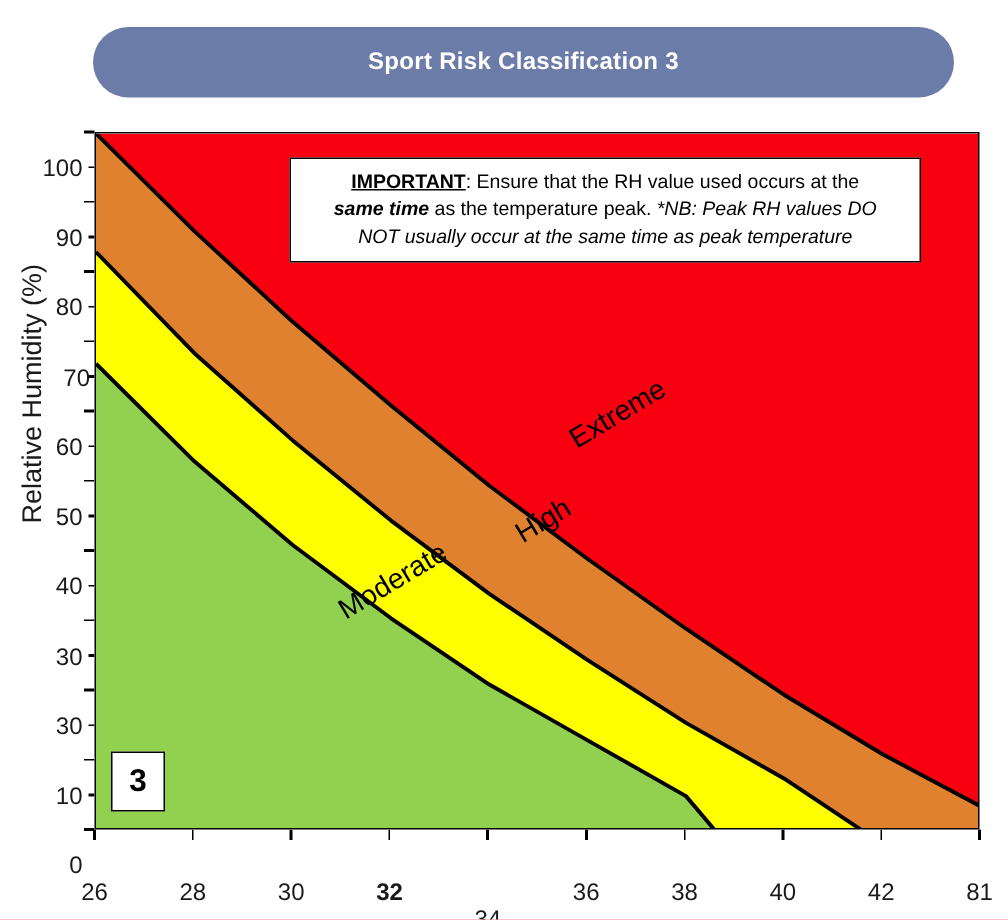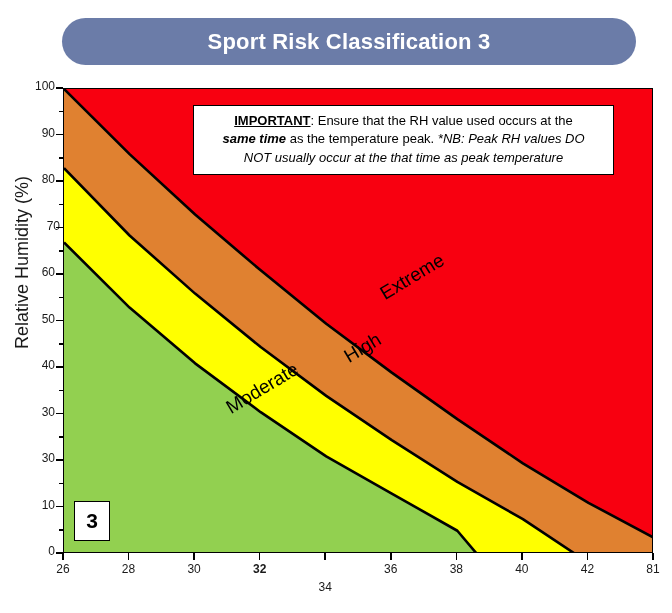--- a/index.html
+++ b/index.html
@@ -23,21 +23,21 @@
     width: 574px;
     height: 47px;
     border-radius: 24px;
     background: #6b7ca8;
     display: flex;
     align-items: center;
     justify-content: center;
   }
   #title-text {
     color: #ffffff;
-    font-size: 22px;
+    font-size: 16px;
     font-weight: bold;
     letter-spacing: 0.2px;
     font-family: "Liberation Sans", sans-serif;
   }
 
   
   #chart-figure {
     position: absolute;
     left: 0;
     top: 72px;
@@ -82,23 +82,24 @@
   #x-axis-label {
     left: 63px;
     top: 508px;
     width: 590px;
     text-align: center;
   }
 
   .tick-label {
     position: absolute;
     color: #1a1a1a;
-    font-size: 12px;
+    font-size: 16px;
     font-family: "Liberation Sans", sans-serif;
     white-space: nowrap;
+    margin-top: 25px;
   }
   .ytick-label {
     text-align: right;
     width: 40px;
     transform: translateY(-9px);
   }
   .xtick-label {
     text-align: center;
     width: 40px;
     transform: translateX(-20px);
@@ -245,21 +246,21 @@
 
     <div id="zone-labels">
         <div class="zone-label" style="left: 163.889px; top: 309.225px; transform: rotate(-31deg);">Moderate</div>
         <div class="zone-label" style="left: 281.889px; top: 258.075px; transform: rotate(-31deg);">High</div>
         <div class="zone-label" style="left: 317.944px; top: 195.3px; transform: rotate(-31deg);">Extreme</div>
       </div>
 
     <div id="info-box">
       <span class="u">IMPORTANT</span><span>: Ensure that the RH value used occurs at the</span><br>
       <span class="bi">same time</span><span> as the temperature peak. </span><span class="i">*NB: Peak RH values DO</span><br>
-      <span class="i">NOT usually occur at the that time as peak temperature</span>
+      <span class="i">NOT usually occur at the same time as peak temperature</span>
     </div>
 
     <div id="badge-box">
       <span id="badge-text">3</span>
     </div>
 
   </div>
 </div>
 
 </body></html>

